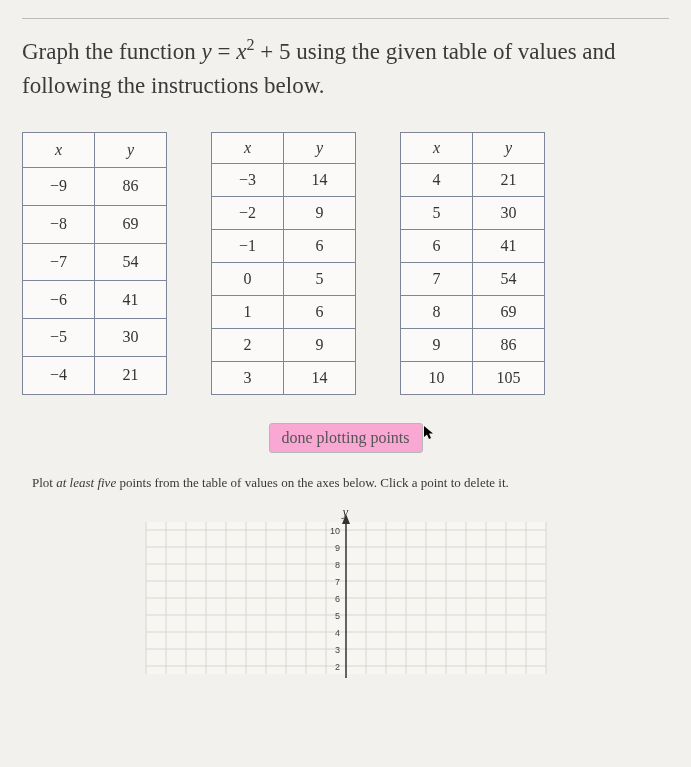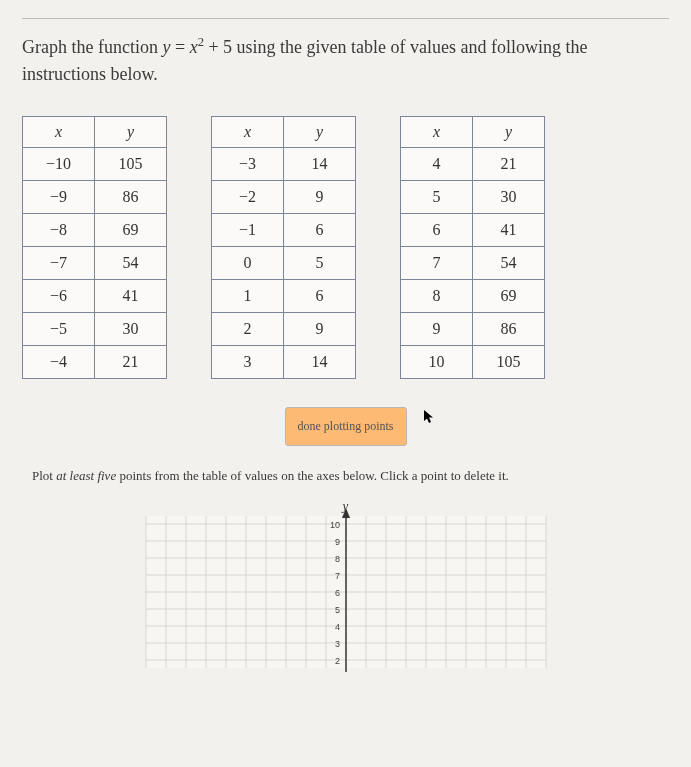--- a/index.html
+++ b/index.html
@@ -9,21 +9,21 @@
     font-family: Georgia, 'Times New Roman', serif;
     background: #f3f1ee;
     color: #333;
     width: 691px;
   }
   .top-rule {
     border-top: 1px solid #bbb;
     margin-bottom: 14px;
   }
   .prompt {
-    font-size: 18px;
+    font-size: 23px;
     line-height: 1.5;
     color: #3a3a3a;
     margin-bottom: 28px;
   }
   .math-var { font-style: italic; font-family: 'Times New Roman', serif; }
   .sup { font-size: 0.7em; vertical-align: super; }
   .tables-row {
     display: flex;
     gap: 44px;
     justify-content: flex-start;
@@ -52,26 +52,26 @@
   }
   .btn-row {
     display: flex;
     justify-content: center;
     align-items: center;
     position: relative;
     margin-bottom: 20px;
   }
   .done-btn {
     font-family: Georgia, serif;
-    font-size: 12px;
+    font-size: 16px;
     color: #555;
-    background: #fdba74;
+    background: #f9a8d4;
     border: 1px solid #b7b7b7;
     border-radius: 3px;
-    padding: 11px 12px;
+    padding: 5px 12px;
     cursor: pointer;
   }
   .cursor-icon {
     position: absolute;
     left: 62%;
     top: 2px;
     font-size: 15px;
     color: #000;
   }
   .instruction {
@@ -119,24 +119,20 @@
 </div>
 
 <div class="tables-row">
 
   <table class="data">
     <tbody>
         <tr>
       <th>x</th>
       <th>y</th>
     </tr>
-    <tr>
-          <td>−10</td>
-          <td>105</td>
-        </tr>
     <tr>
           <td>−9</td>
           <td>86</td>
         </tr>
     <tr>
           <td>−8</td>
           <td>69</td>
         </tr>
     <tr>
           <td>−7</td>

